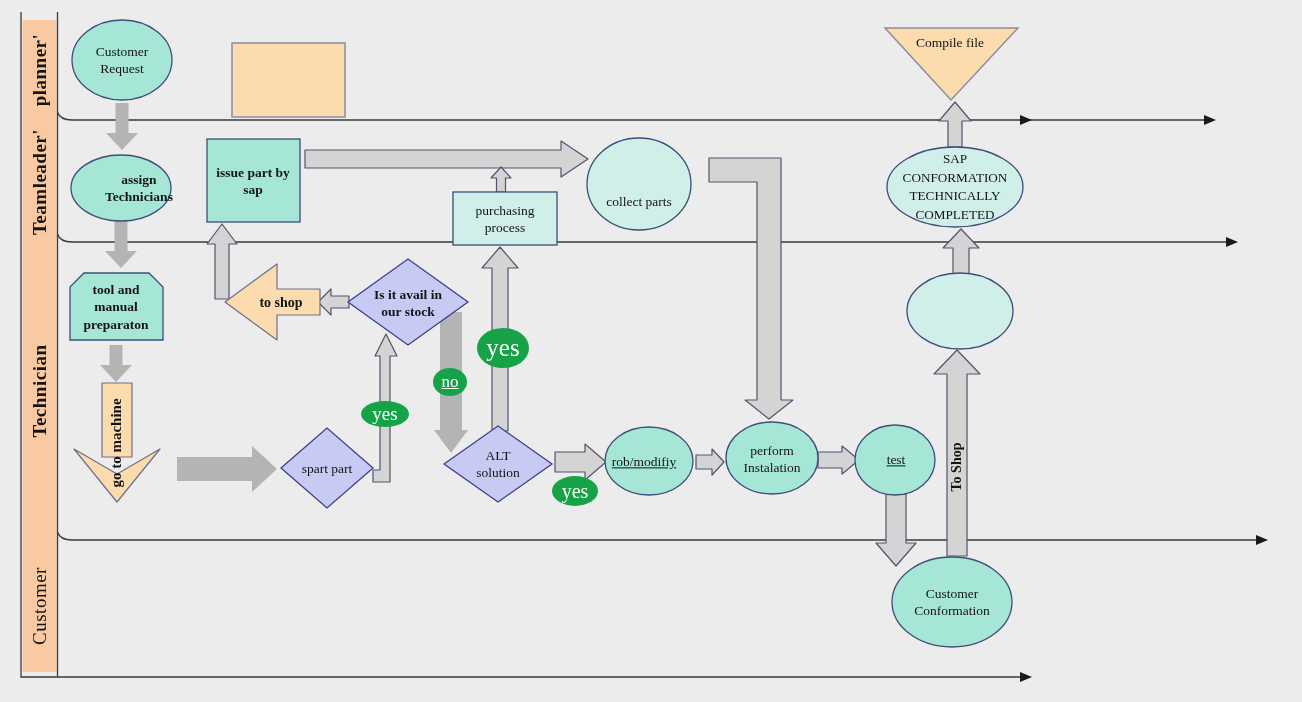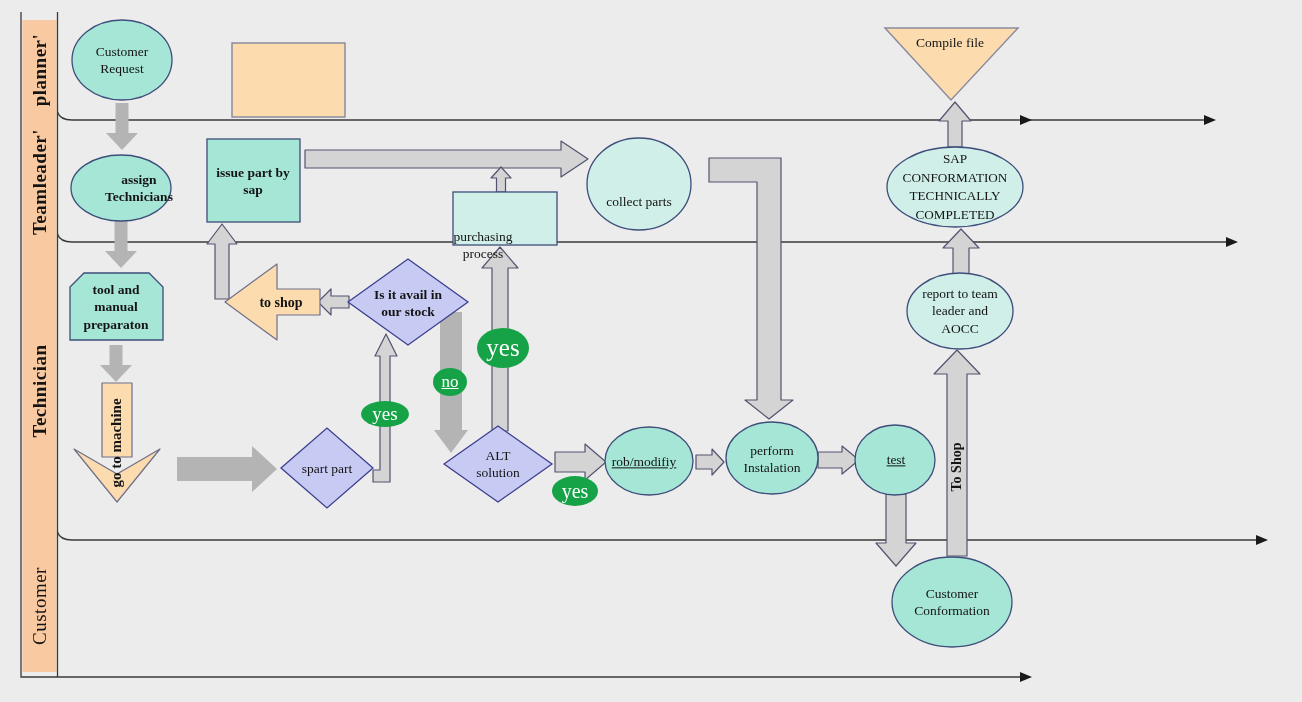--- a/index.html
+++ b/index.html
@@ -112,33 +112,30 @@
   <div class="lbl b" style="left:116px;top:307px;font-family:Liberation Serif, serif;">tool and
 manual
 preparaton</div>
   <div class="lbl rot b" style="left:117px;top:443px;font-size:15px;">go to machine</div>
   <div class="lbl b" style="left:281px;top:303px;font-size:14px;">to shop</div>
   <div class="lbl b" style="left:408px;top:303px;">Is it avail in
 our stock</div>
   <div class="lbl" style="left:327px;top:469px;">spart part</div>
   <div class="lbl" style="left:498px;top:464px;">ALT
 solution</div>
-  <div class="lbl" style="left:483px;top:219px;margin-top:26px;">purchasing
+  <div class="lbl" style="left:505px;top:219px;">purchasing
 process</div>
   <div class="lbl" style="left:639px;top:184px;margin-top:18px;">collect parts</div>
   <div class="lbl" style="left:644px;top:462px;text-decoration:underline;">rob/modifiy</div>
   <div class="lbl" style="left:772px;top:459px;">perform
 Instalation</div>
   <div class="lbl" style="left:896px;top:460px;text-decoration:underline;">test</div>
   <div class="lbl" style="left:952px;top:602px;">Customer
 Conformation</div>
   <div class="lbl rot b" style="left:957px;top:467px;font-size:14px;">To Shop</div>
-  <div class="lbl" style="left:960px;top:311px;">report to team
-leader and
-AOCC</div>
   <div class="lbl" style="left:955px;top:187px;font-size:13.2px;line-height:1.42;">SAP
 CONFORMATION
 TECHNICALLY
 COMPLETED</div>
   <div class="lbl" style="left:950px;top:43px;">Compile file</div>
 
   <div class="pill" style="left:385px;top:414px;width:48px;height:26px;font-size:19px;">yes</div>
   <div class="pill" style="left:450px;top:382px;width:34px;height:28px;font-size:17px;text-decoration:underline;">no</div>
   <div class="pill" style="left:503px;top:348px;width:52px;height:40px;font-size:25px;">yes</div>
   <div class="pill" style="left:575px;top:491px;width:46px;height:30px;font-size:20px;">yes</div>

